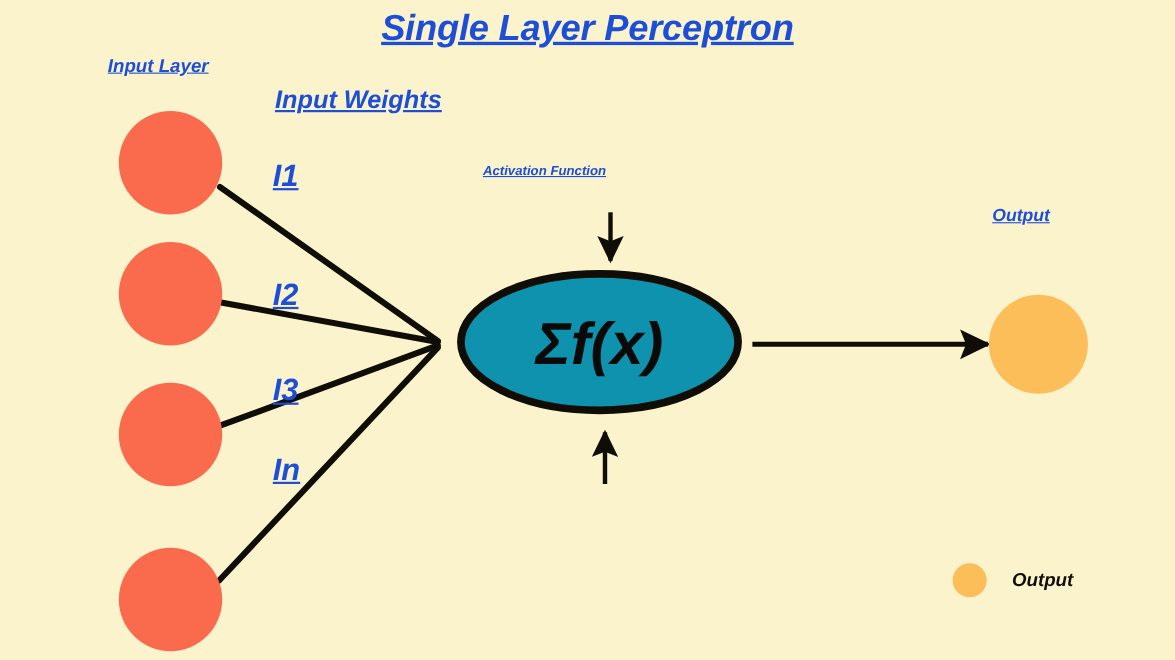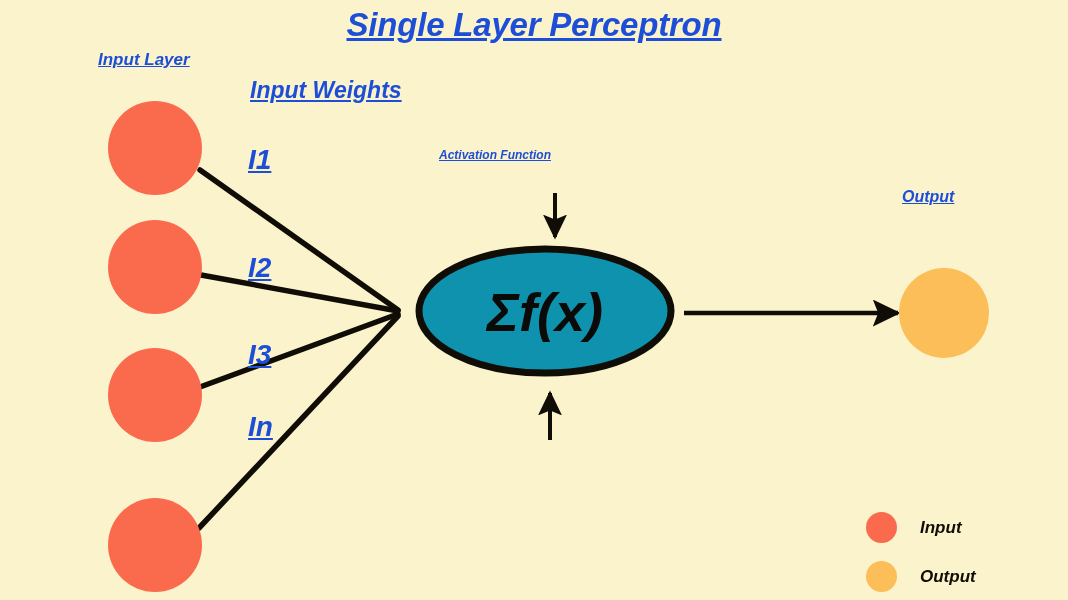--- a/index.html
+++ b/index.html
@@ -154,22 +154,18 @@
   <div class="lbl" id="label-activation-function">Activation Function</div>
   <div class="lbl" id="label-output">Output</div>
 
   <div class="lbl weight-label" id="weight-label-0">I1</div>
   <div class="lbl weight-label" id="weight-label-1">I2</div>
   <div class="lbl weight-label" id="weight-label-2">I3</div>
   <div class="lbl weight-label" id="weight-label-3">In</div>
 
   <div id="legend">
     <div class="legend-row">
-      <span class="legend-dot" id="legend-dot-input" style="background: rgb(250, 107, 78);"></span>
-      <span class="legend-text">Input</span>
-    </div>
-    <div class="legend-row">
       <span class="legend-dot" id="legend-dot-output" style="background: rgb(252, 190, 88);"></span>
       <span class="legend-text">Output</span>
     </div>
   </div>
 
 </div>
 
 </body></html>

